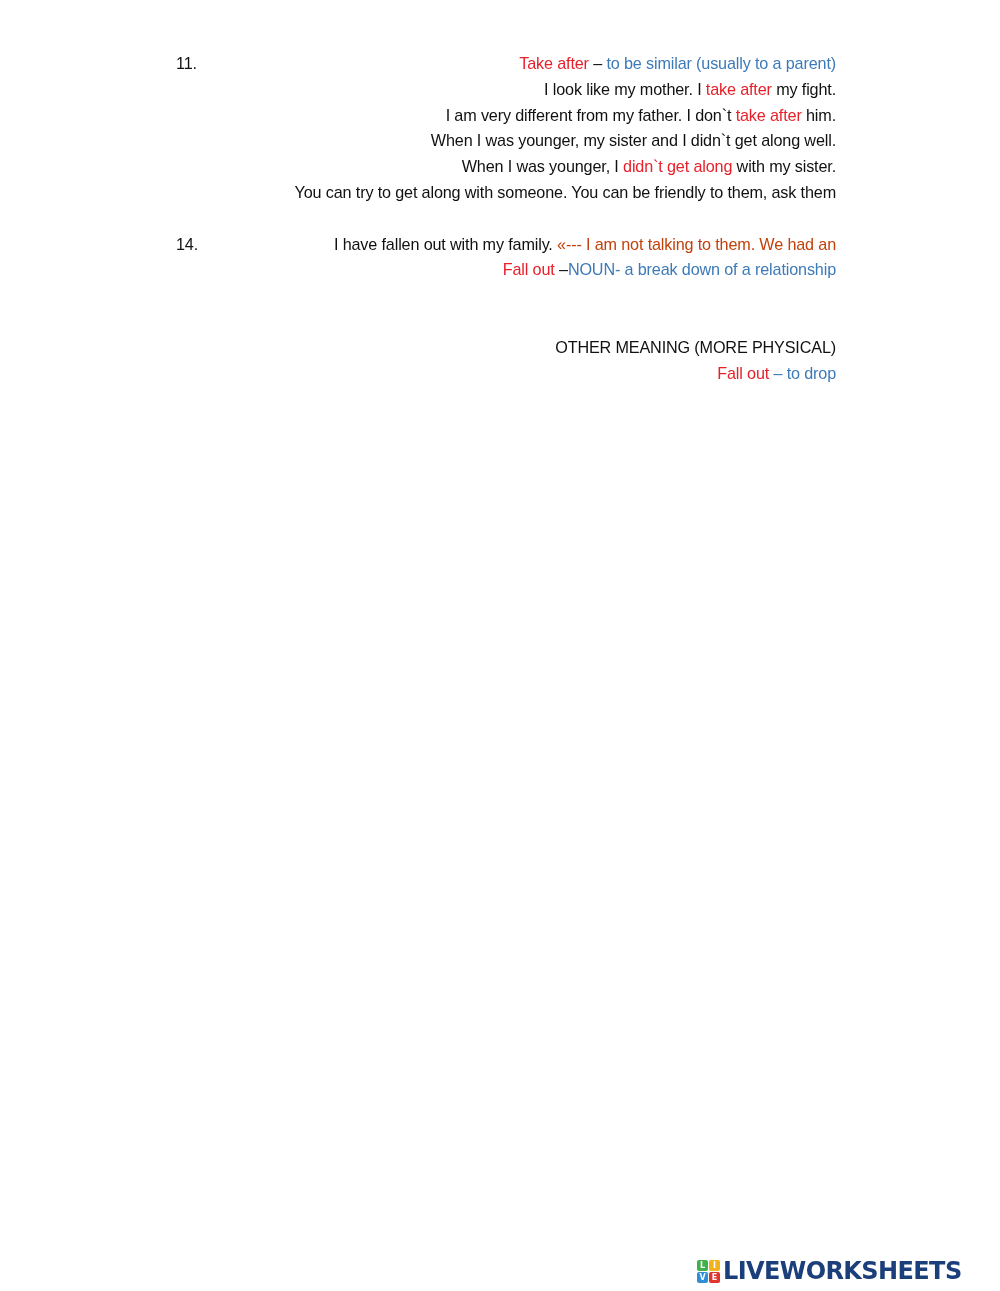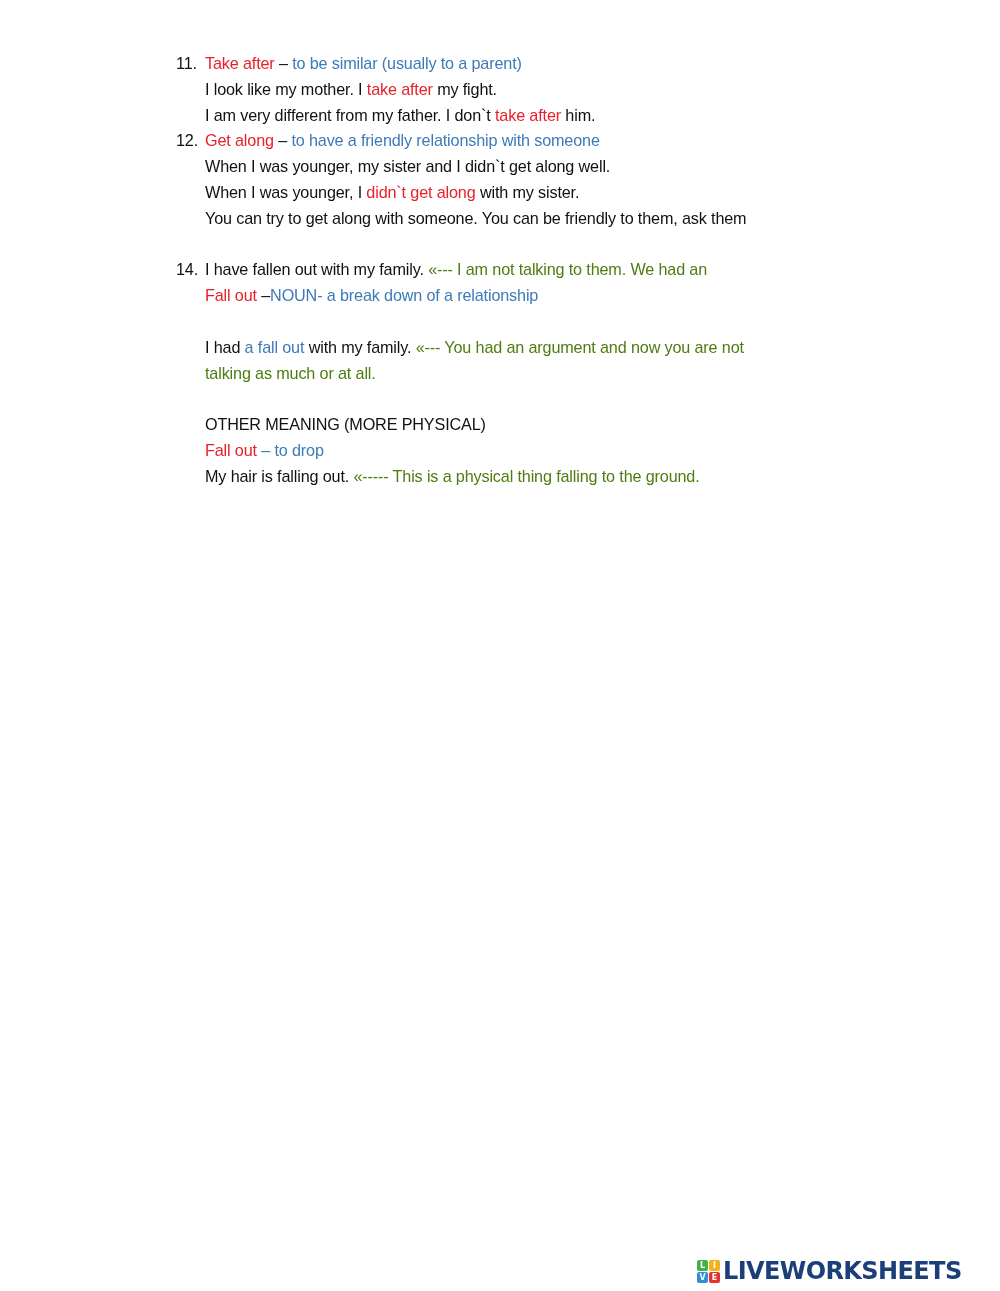--- a/index.html
+++ b/index.html
@@ -29,31 +29,32 @@
     top: 51px;
     width: 660px;
   }
   .line {
     position: relative;
     height: 25.8px;
     line-height: 25.8px;
     white-space: nowrap;
     padding-left: 29px;
     letter-spacing: -0.15px;
+    text-align: right;
   }
   .line .num {
     position: absolute;
     left: 0;
     top: 0;
     color: #111111;
   }
   .blank { height: 25.8px; }
   .red { color: #e8202a; }
   .blue { color: #3d7ab8; }
-  .green { color: #4d7c0f; }
+  .green { color: #c2410c; }
   .black { color: #111111; }
 
   .logo {
     position: absolute;
     left: 697px;
     top: 1257px;
     height: 28px;
     display: flex;
     align-items: center;
   }
@@ -94,23 +95,20 @@
       <span class="num">11.</span><span class="red">Take after</span><span class="black"> – </span><span class="blue">to be similar (usually to a parent)</span>
     </div>
     <div class="line">
       <span>I look like my mother. I </span><span class="red">take after</span><span> my fight.</span>
     </div>
     <div class="line">
       <span>I am very different from my father. I don`t </span><span class="red">take after</span><span> him.</span>
     </div>
 
     <div class="line">
-      <span class="num">12.</span><span class="red">Get along</span><span class="black"> – </span><span class="blue">to have a friendly relationship with someone</span>
-    </div>
-    <div class="line">
       <span>When I was younger, my sister and I didn`t get along well.</span>
     </div>
     <div class="line">
       <span>When I was younger, I </span><span class="red">didn`t get along</span><span> with my sister.</span>
     </div>
     <div class="line">
       <span>You can try to get along with someone. You can be friendly to them, ask them</span>
     </div>
 
     <div class="blank"></div>
@@ -118,37 +116,28 @@
 
     <div class="line">
       <span class="num">14.</span><span>I have fallen out with my family. </span><span class="green">«--- I am not talking to them. We had an</span>
     </div>
     <div class="line">
       <span class="red">Fall out</span><span class="black"> –</span><span class="blue">NOUN- a break down of a relationship</span>
     </div>
 
     <div class="blank"></div>
 
-    <div class="line">
-      <span>I had </span><span class="blue">a fall out</span><span> with my family. </span><span class="green">«--- You had an argument and now you are not</span>
-    </div>
-    <div class="line">
-      <span class="green">talking as much or at all.</span>
-    </div>
 
     <div class="blank"></div>
 
     <div class="line">
       <span>OTHER MEANING (MORE PHYSICAL)</span>
     </div>
     <div class="line">
       <span class="red">Fall out</span><span class="blue"> – to drop</span>
-    </div>
-    <div class="line">
-      <span>My hair is falling out. </span><span class="green">«----- This is a physical thing falling to the ground.</span>
     </div>
   </div>
 
   <div class="logo">
     <div class="tiles">
       <div class="tile" style="background:#3fb04a">L</div>
       <div class="tile" style="background:#f2b21b">I</div>
       <div class="tile" style="background:#2f8fd6">V</div>
       <div class="tile" style="background:#e2342f">E</div>
     </div>

